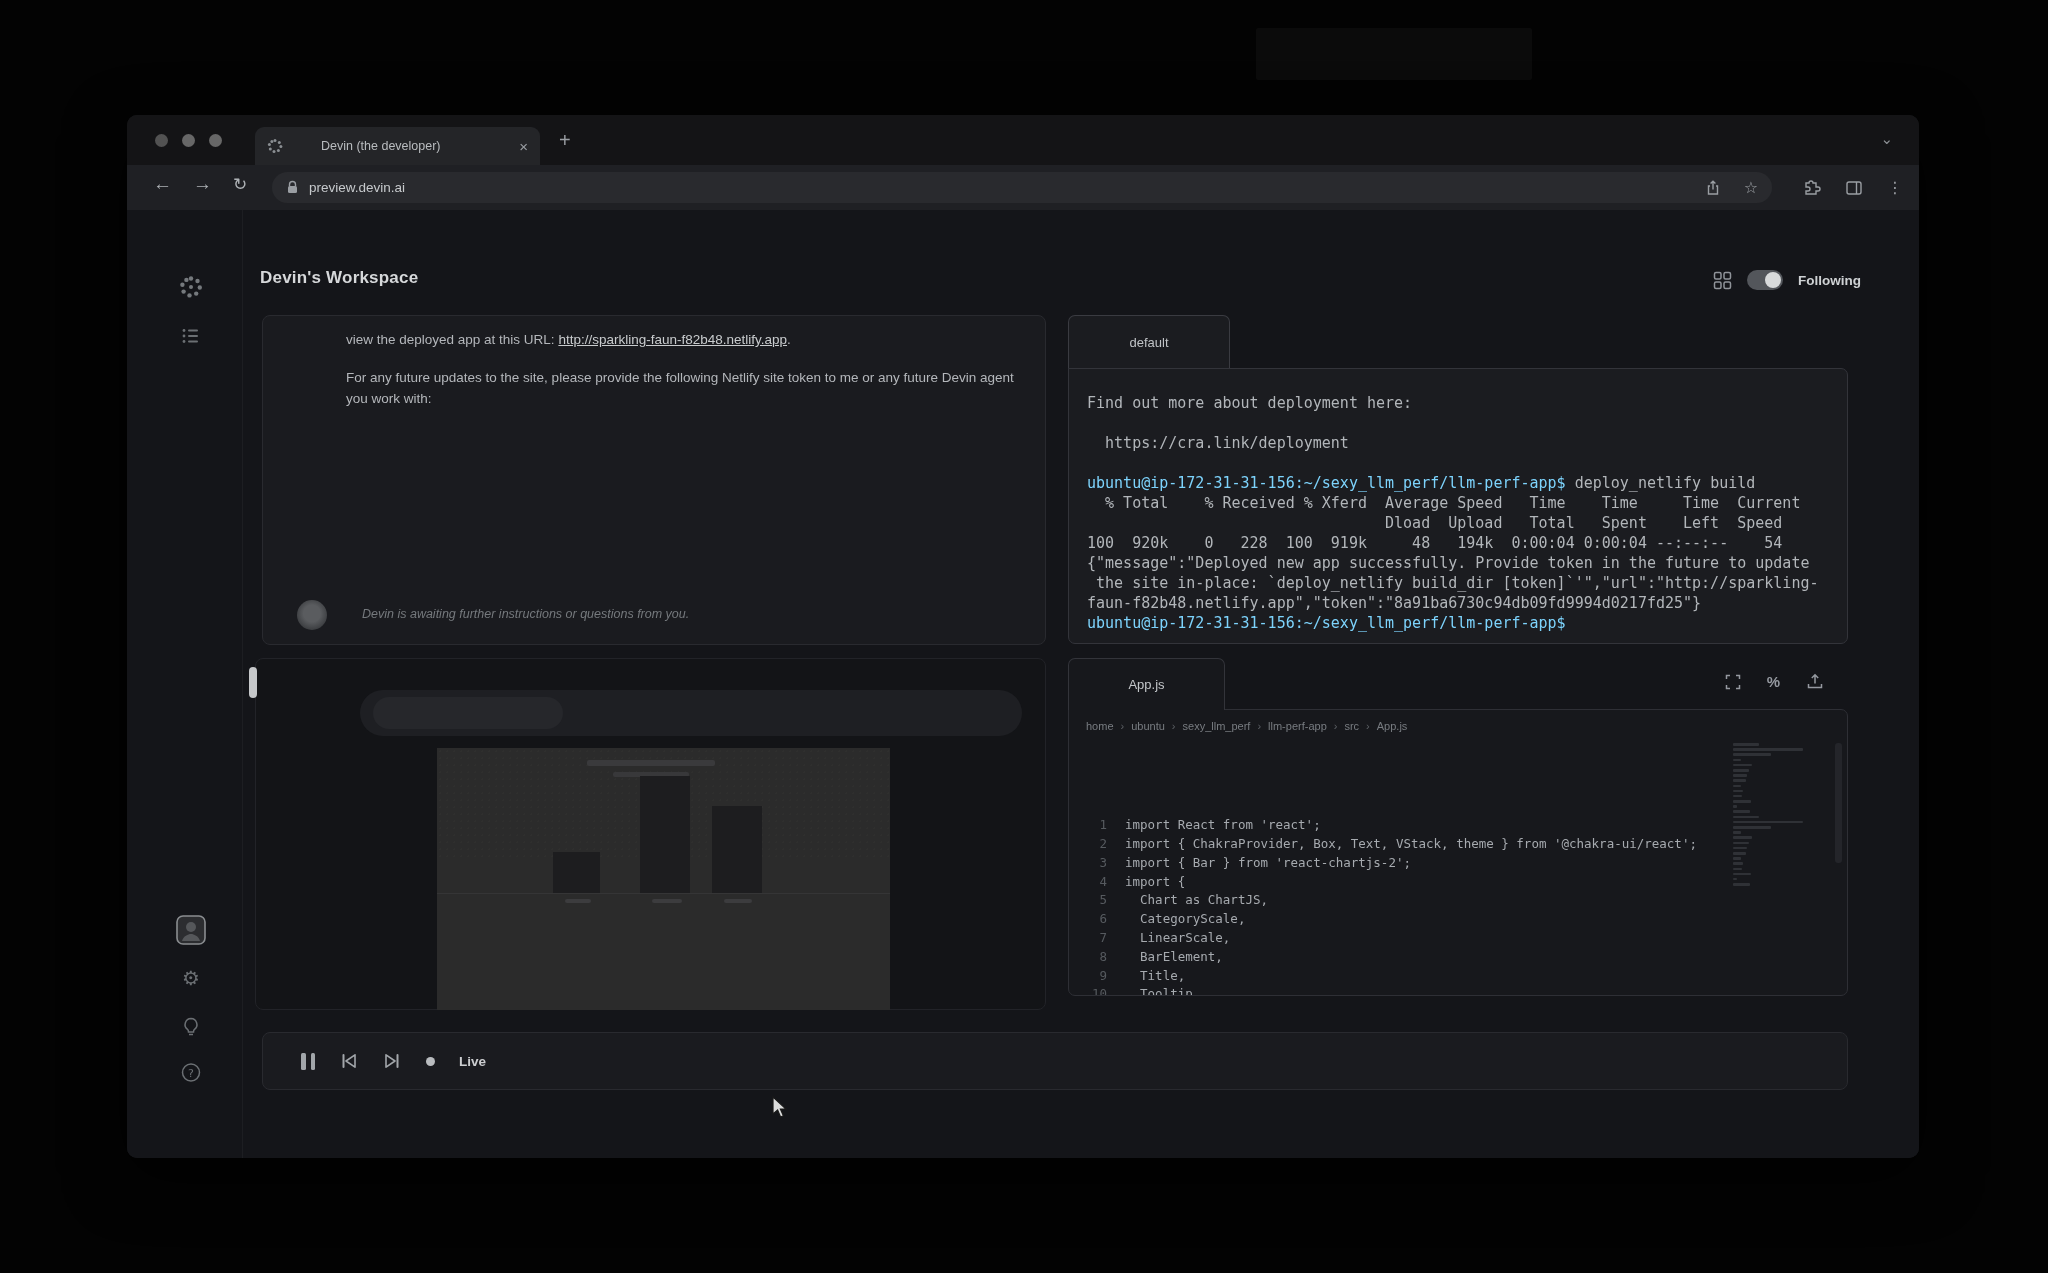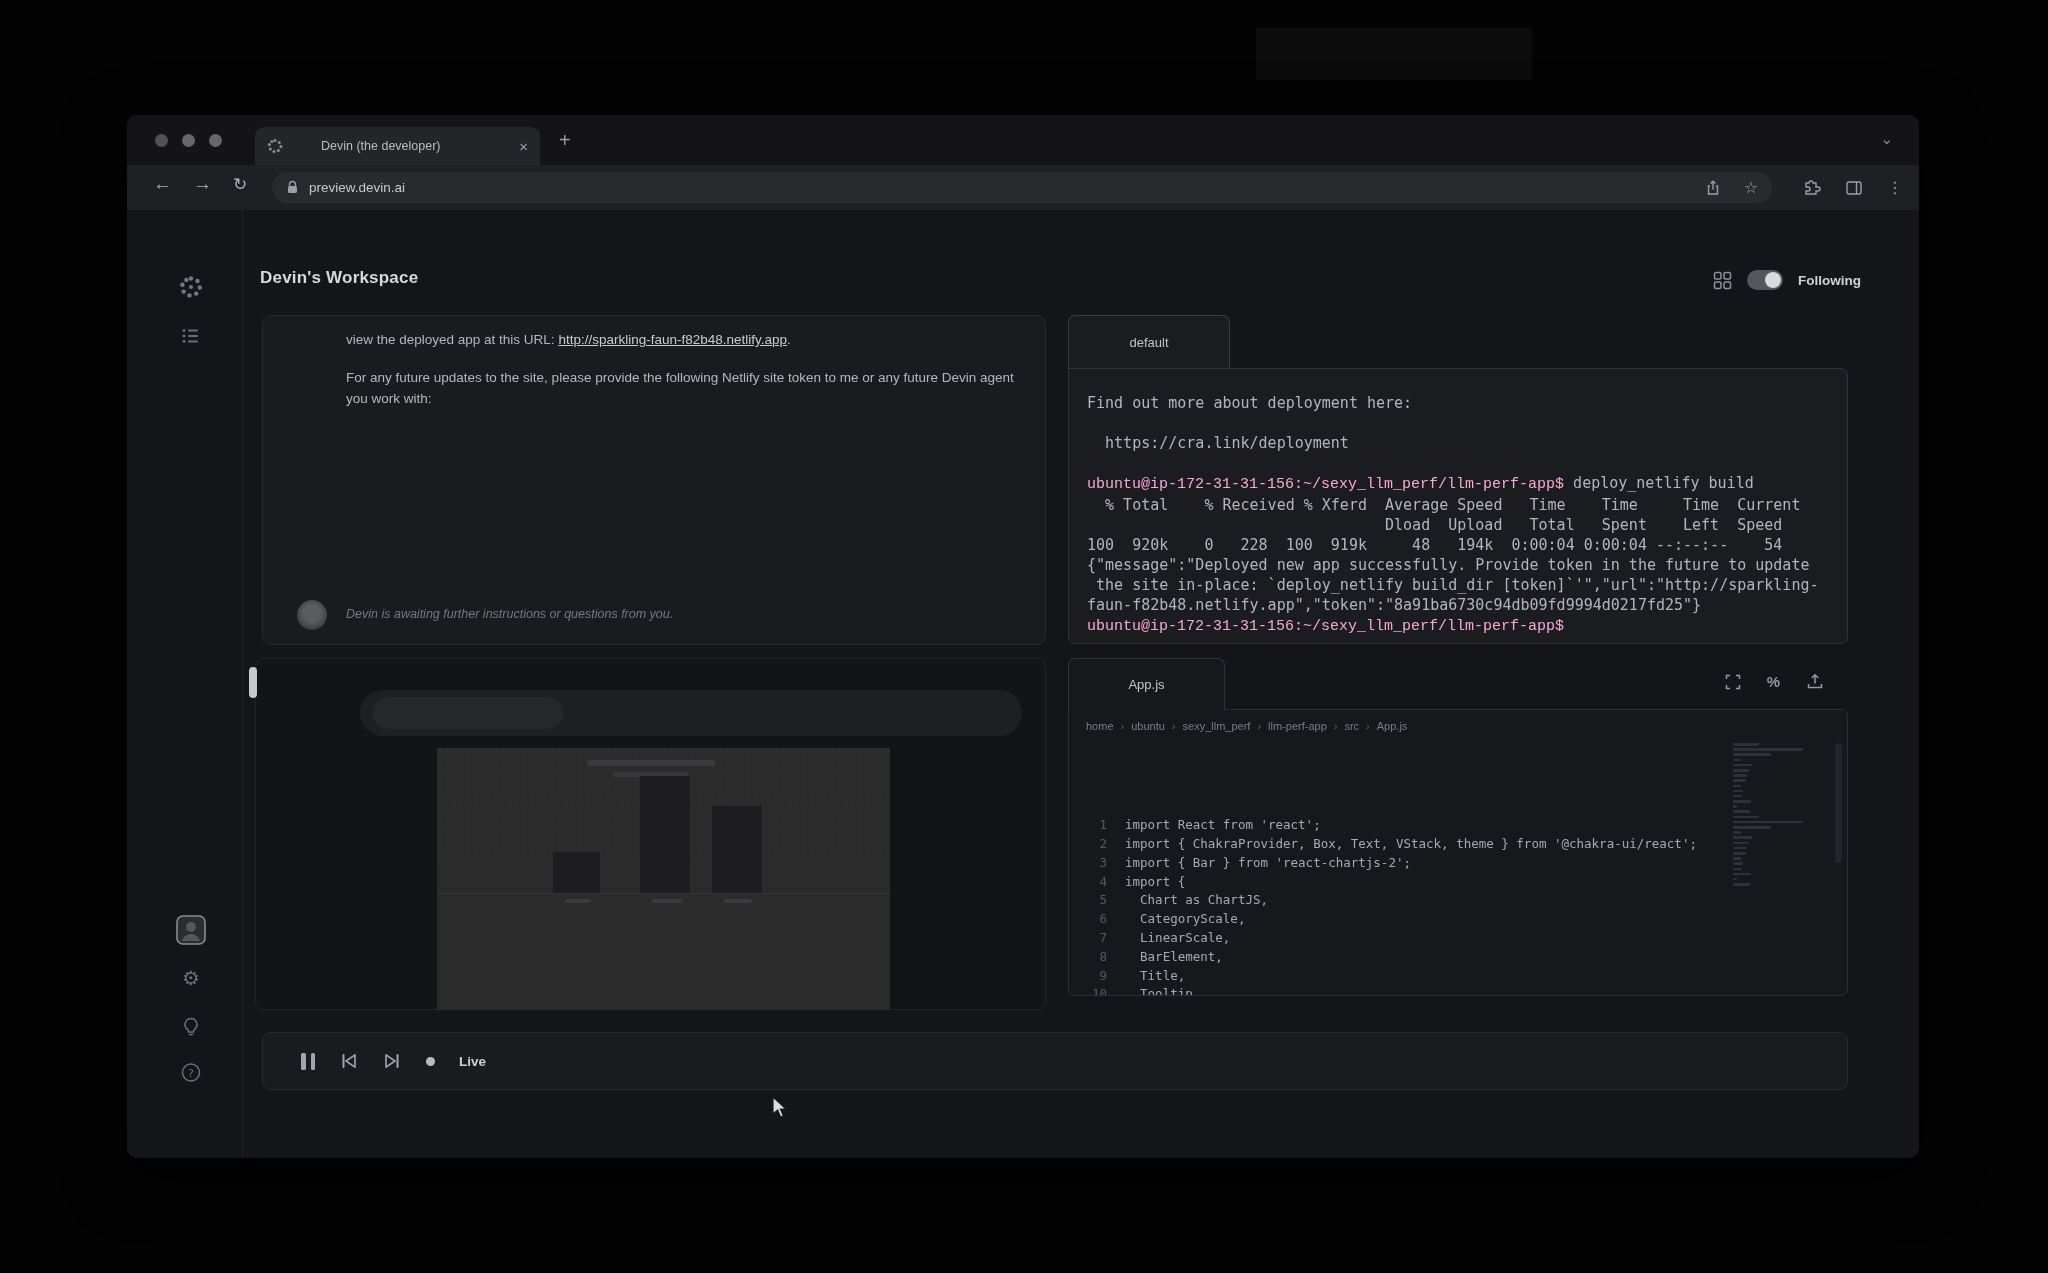--- a/index.html
+++ b/index.html
@@ -41,35 +41,35 @@
   .toggle .knob { position:absolute; right:2px; top:2px; width:16px; height:16px; border-radius:50%; background:#d8dadb; }
   .following-label { font-size:13.5px; font-weight:bold; color:#cfd2d4; }
 
   .card { position:absolute; background:#1a1b1f; border:1px solid #292a2f; border-radius:8px; }
 
   
   .chat { left:135px; top:105px; width:784px; height:330px; color:#b4b7bb; font-size:13.5px; line-height:1.55; }
   .chat-body { padding:14px 30px 0 83px; }
   .chat-link { color:#c9ccce; text-decoration:underline; }
   .chat-para { margin-top:17px; max-width:676px; }
-  .status-row { position:absolute; left:34px; bottom:14px; display:flex; align-items:center; gap:19px; }
+  .status-row { position:absolute; left:34px; bottom:14px; display:flex; align-items:center; gap:35px; }
   .chat-avatar { width:30px; height:30px; border-radius:50%;
                  background:radial-gradient(circle at 50% 45%, #5a5c5f 0 38%, #3e4043 70%); }
   .status-text { font-style:italic; font-size:12.5px; color:#75797d; }
 
   
   .terminal { left:941px; top:105px; width:780px; height:330px; background:transparent; border:none; }
   .term-tab { width:162px; height:54px; background:#1b1c20; border:1px solid #3a3b41; border-bottom:none;
               border-radius:7px 7px 0 0; display:flex; align-items:center; justify-content:center; }
   .term-tab span { font-size:13px; color:#c0c3c6; }
   .term-body { height:276px; margin-top:-1px; background:#1b1c20; border:1px solid #33343a; border-radius:0 7px 7px 7px;
                padding:24px 17px 0 18px; font-family:"DejaVu Sans Mono",monospace; font-size:15px; line-height:20px;
                color:#b2b6ba; white-space:pre; overflow:hidden; }
   .tline { min-height:20px; }
-  .tline .dim { color:#f9a8d4;font-family:Liberation Mono, monospace; }
+  .tline .dim { color:#7dd3fc; }
 
   
   .preview { left:128px; top:448px; width:791px; height:352px; background:#131417; border-color:#222328; overflow:visible; }
   .drag-handle { position:absolute; left:-7px; top:8px; width:8px; height:31px; border-radius:4px; background:#c6c8ca; }
   .skel-pill { position:absolute; left:104px; top:31px; width:662px; height:46px; border-radius:23px; background:#1e1f23; }
   .skel-pill-inner { position:absolute; left:13px; top:7px; width:190px; height:32px; border-radius:16px; background:#26272b; }
   .shot { position:absolute; left:181px; top:89px; width:453px; height:262px; background:#2b2b2b; overflow:hidden; }
   .shot-top { position:absolute; left:0; top:0; width:100%; height:112px;
               background-image:radial-gradient(#323231 1px, transparent 1px); background-size:7px 7px; opacity:.5; }
   .shot-title { position:absolute; left:150px; top:12px; width:128px; height:6px; background:#3a3a3c; border-radius:2px; }

